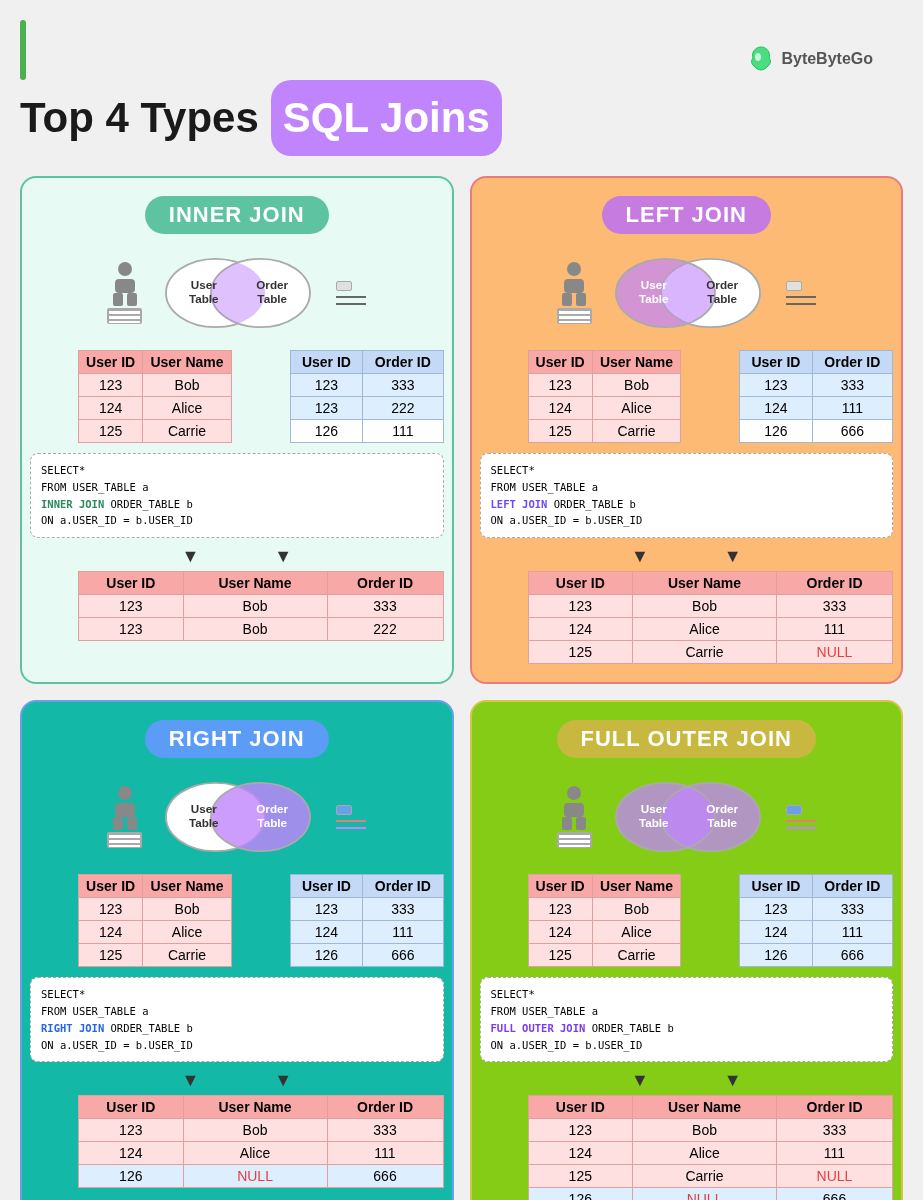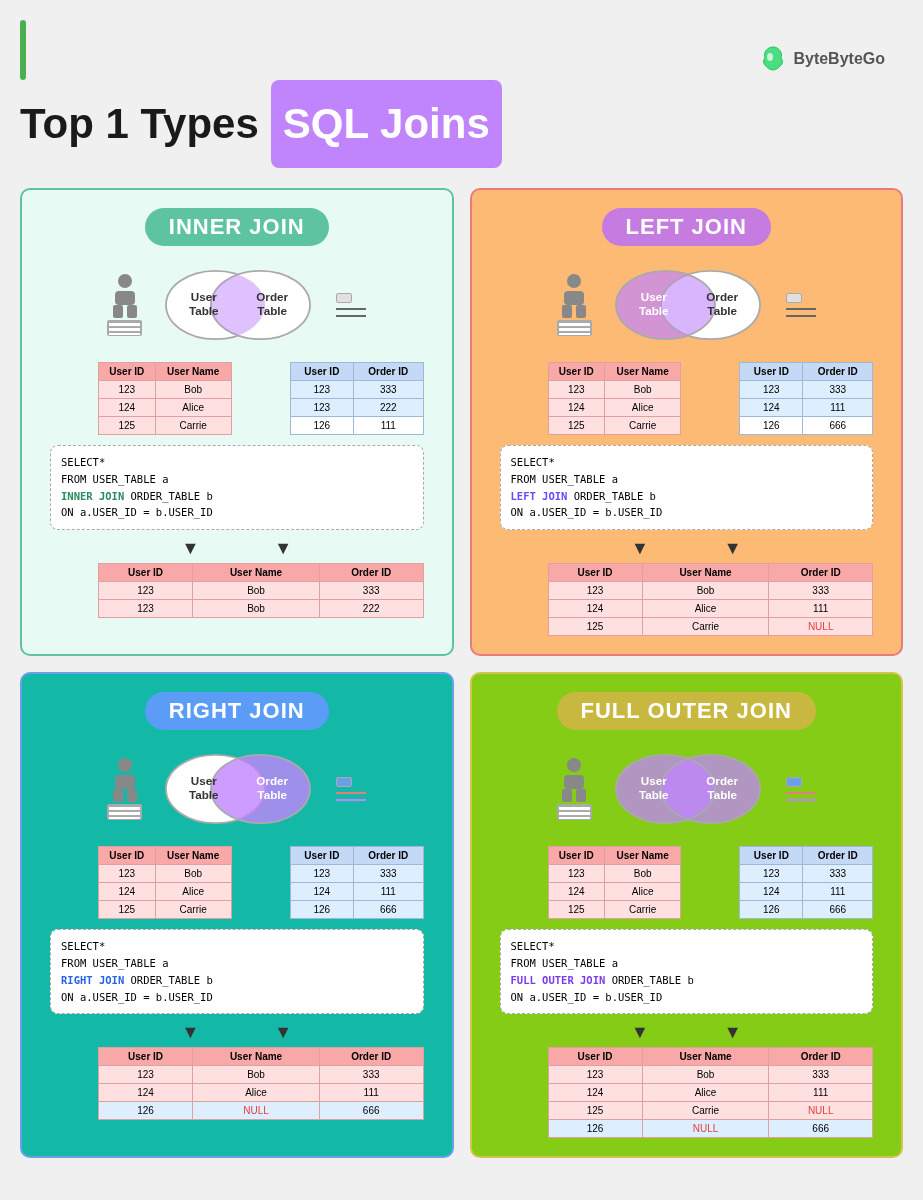--- a/index.html
+++ b/index.html
@@ -22,27 +22,27 @@
     .title-bar {
       width: 6px;
       height: 60px;
       background: #4CAF50;
       margin-right: 8px;
       border-radius: 3px;
     }
     .sql-highlight {
       background: #c084fc;
       color: white;
-      padding: 20px 12px;
-      border-radius: 8px;
+      padding: 14px 12px;
+      border-radius: 20px;
       font-size: 42px;
     }
     .brand {
       position: absolute;
-      right: 18px;
+      right: 30px;
       top: 25px;
       font-size: 16px;
       font-weight: bold;
       color: #555;
       display: flex;
       align-items: center;
       gap: 6px;
     }
     .brand-icon {
       width: 28px;
@@ -51,22 +51,22 @@
     .header-area {
       position: relative;
       margin-bottom: 20px;
     }
     .grid {
       display: grid;
       grid-template-columns: 1fr 1fr;
       gap: 16px;
     }
     .card {
-      border-radius: 10px;
-      padding: 18px 28px;
+      border-radius: 16px;
+      padding: 18px 8px;
       position: relative;
     }
     .card-title-badge {
       display: inline-block;
       border-radius: 30px;
       padding: 6px 24px;
       font-size: 22px;
       font-weight: 900;
       text-align: center;
       margin: 0 auto 14px;
@@ -135,21 +135,21 @@
       background: #666;
     }
 
     .tables-row {
       display: flex;
       gap: 10px;
       margin-bottom: 10px;
     }
     .data-table {
       border-collapse: collapse;
-      font-size: 10px;
+      font-size: 14px;
       flex: 1;
       margin-left: 48px;
     }
     .data-table th {
       background: #f9a8a8;
       border: 1px solid #e0a0a0;
       padding: 3px 7px;
       text-align: center;
       font-weight: bold;
     }
@@ -209,21 +209,21 @@
 
     .row-highlight-pink td { background: #ffe0e0; }
     .row-highlight-blue td { background: #ddeeff; }
   </style>
 </head>
 <body>
 
 <div class="header-area">
   <div class="title-bar"></div>
   <div class="page-title">
-    <span>Top 1 Types</span>
+    <span>Top 4 Types</span>
     <span class="sql-highlight">SQL Joins</span>
   </div>
   <div class="brand">
     <svg class="brand-icon" viewBox="0 0 28 28">
       <path d="M14 2 C8 2 4 8 6 13 C4 15 4 19 7 21 C9 24 13 25 14 25 C15 25 19 24 21 21 C24 19 24 15 22 13 C24 8 20 2 14 2Z" fill="#4ade80" stroke="#22c55e" stroke-width="1"></path>
       <ellipse cx="11" cy="12" rx="3" ry="4" fill="white" opacity="0.7"></ellipse>
     </svg>
     <span>ByteByteGo</span>
   </div>
 </div>

